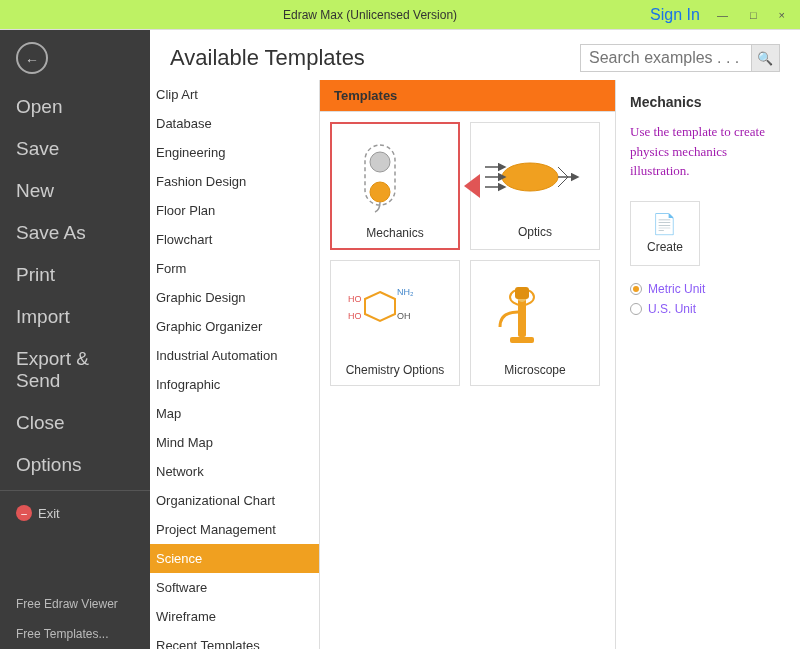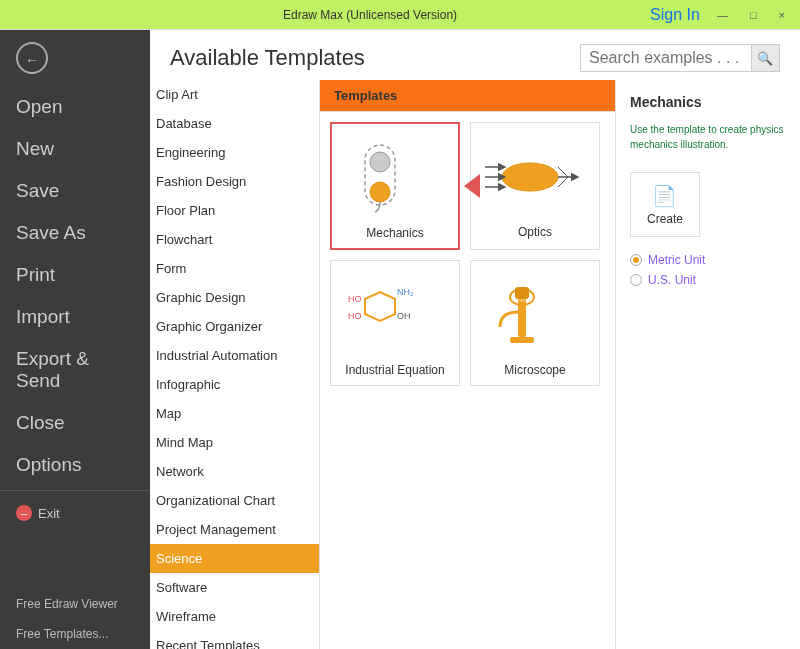--- a/index.html
+++ b/index.html
@@ -192,21 +192,21 @@
     .right-panel {
       width: 185px;
       border-left: 1px solid #ddd;
       padding: 14px;
       flex-shrink: 0;
       display: flex;
       flex-direction: column;
       gap: 12px;
     }
     .right-panel-title { font-size: 14px; font-weight: 600; color: #333; }
-    .right-panel-desc { font-size: 10px; color: #15803d; line-height: 1.5; }
+    .right-panel-desc { font-size: 13px; color: #a21caf; line-height: 1.5; font-family: Liberation Serif, serif; }
 
     .create-btn {
       display: flex;
       flex-direction: column;
       align-items: center;
       justify-content: center;
       width: 70px;
       height: 65px;
       border: 1px solid #ddd;
       cursor: pointer;
@@ -255,22 +255,22 @@
 </div>
 
 <div class="main-layout">
 
   <div class="sidebar">
     <div class="sidebar-back">
       <div class="back-circle">←</div>
     </div>
 
     <div class="sidebar-item">Open</div>
+    <div class="sidebar-item">Save</div>
     <div class="sidebar-item">New</div>
-    <div class="sidebar-item">Save</div>
     <div class="sidebar-item">Save As</div>
     <div class="sidebar-item">Print</div>
     <div class="sidebar-item">Import</div>
     <div class="sidebar-item">Export &amp; Send</div>
     <div class="sidebar-item">Close</div>
     <div class="sidebar-item">Options</div>
 
     <div class="sidebar-divider"></div>
 
     <div class="sidebar-exit">
@@ -369,21 +369,21 @@
 
                 <polygon points="40,15 55,22 55,37 40,44 25,37 25,22" fill="none" stroke="#f0a020" stroke-width="2"></polygon>
 
                 <text x="8" y="25" font-size="9" fill="#e05555">HO</text>
                 <text x="8" y="42" font-size="9" fill="#e05555">HO</text>
 
                 <text x="57" y="18" font-size="9" fill="#4488cc">NH₂</text>
                 <text x="57" y="42" font-size="9" fill="#555">OH</text>
               </svg>
             </div>
-            <div class="template-name">Industrial Equation</div>
+            <div class="template-name">Chemistry Options</div>
           </div>
 
           <div class="template-card">
             <div class="template-thumb">
               <svg width="80" height="75" viewBox="0 0 80 75">
 
                 <rect x="30" y="60" width="24" height="6" rx="2" fill="#f0a020"></rect>
                 <rect x="38" y="20" width="8" height="40" rx="2" fill="#f0a020"></rect>
                 <ellipse cx="42" cy="20" rx="12" ry="8" fill="none" stroke="#f0a020" stroke-width="2"></ellipse>
                 <circle cx="42" cy="20" r="5" fill="#f0c060"></circle>

